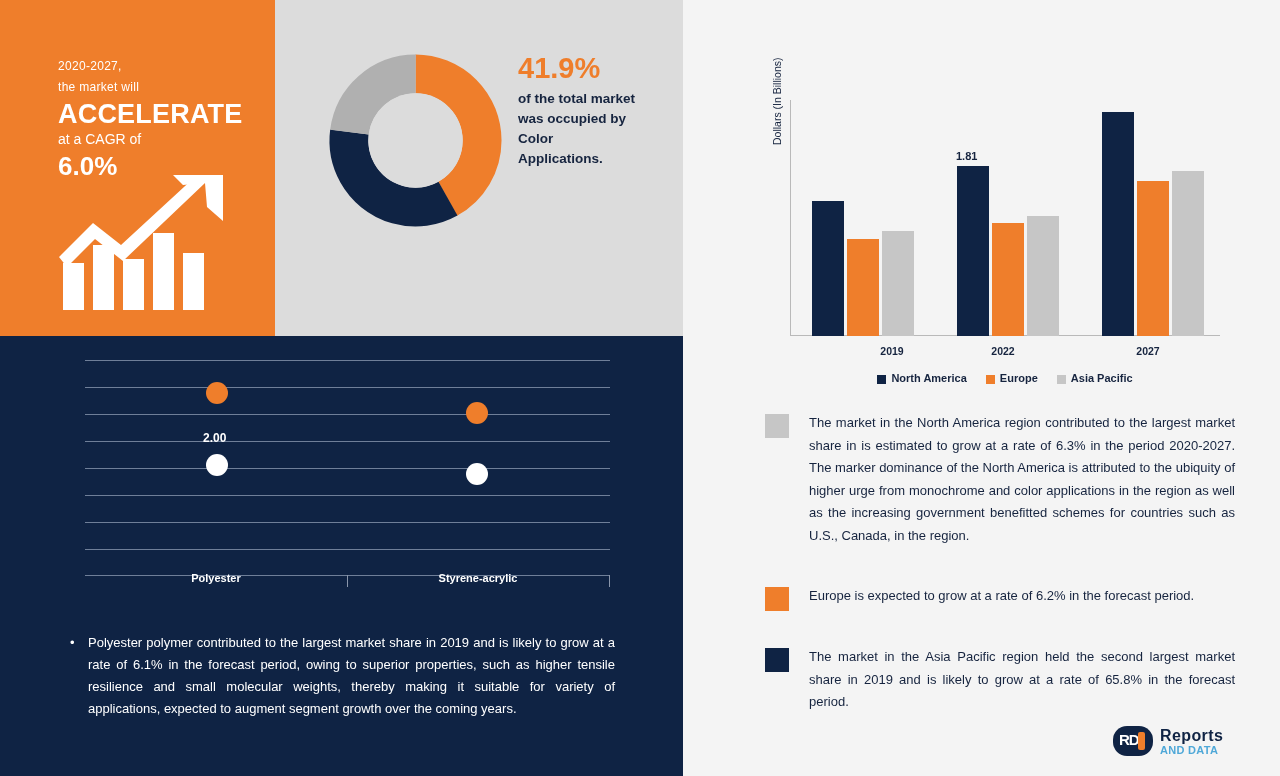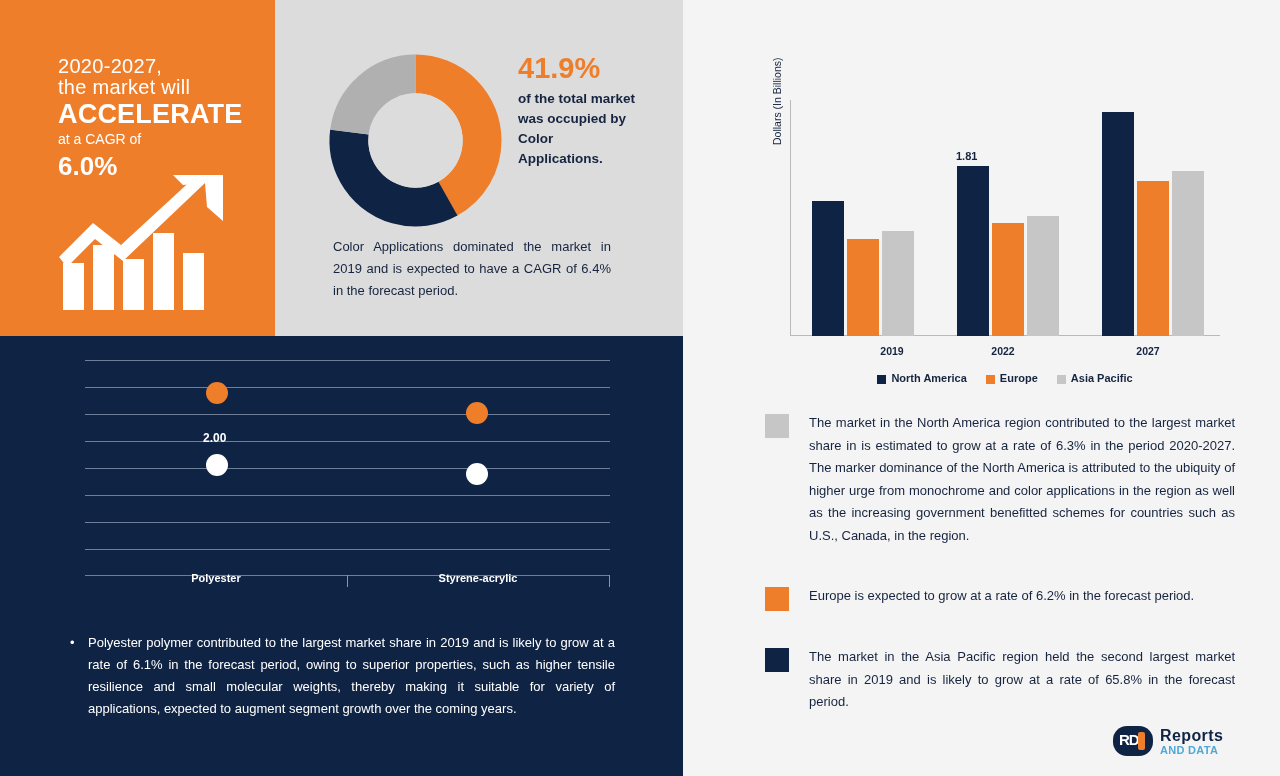--- a/index.html
+++ b/index.html
@@ -1,21 +1,21 @@
 <!DOCTYPE html>
 <html><head>
 <meta charset="utf-8">
 <style>
   html,body{margin:0;padding:0;}
   body{width:1280px;height:776px;background:#ffffff;font-family:"Liberation Sans",sans-serif;overflow:hidden;}
   .page{position:relative;width:1280px;height:776px;}
 
   
   .panel-orange{position:absolute;left:0;top:0;width:275px;height:336px;background:#ef7e2b;}
-  .po-line1{position:absolute;left:58px;top:56px;font-size:20px;color:#fff;line-height:21px;letter-spacing:.3px;}
+  .po-line1{position:absolute;left:58px;top:56px;font-size:12px;color:#fff;line-height:21px;letter-spacing:.3px;}
   .po-accel{position:absolute;left:58px;top:99px;font-size:27px;font-weight:bold;color:#fff;letter-spacing:.2px;}
   .po-cagr{position:absolute;left:58px;top:131px;font-size:14px;color:#fff;}
   .po-val{position:absolute;left:58px;top:151px;font-size:26px;font-weight:bold;color:#fff;}
   .po-graphic{position:absolute;left:55px;top:175px;width:185px;height:135px;}
 
   .panel-grey{position:absolute;left:275px;top:0;width:408px;height:336px;background:#dcdcdc;padding-left:44px;}
   .donut-wrap{position:absolute;left:48px;top:48px;width:185px;height:185px;}
   .pg-pct{position:absolute;left:243px;top:52px;font-size:29px;font-weight:bold;color:#ef7e2b;}
   .pg-desc{position:absolute;left:243px;top:89px;width:120px;font-size:13.5px;font-weight:bold;color:#16243f;line-height:20px;}
   .pg-para{position:absolute;left:58px;top:236px;width:278px;font-size:13px;color:#16243f;line-height:22px;text-align:justify;}
@@ -90,21 +90,20 @@
 
   <div class="panel-grey">
     <svg class="donut-wrap" viewBox="0 0 100 100">
       <circle cx="50" cy="50" r="36" fill="none" stroke="#ef7e2b" stroke-width="21" stroke-dasharray="94.8 131.4" transform="rotate(-90 50 50)"></circle>
       <circle cx="50" cy="50" r="36" fill="none" stroke="#0f2344" stroke-width="21" stroke-dasharray="79.4 146.8" transform="rotate(60.8 50 50)"></circle>
       <circle cx="50" cy="50" r="36" fill="none" stroke="#b0b0b0" stroke-width="21" stroke-dasharray="52.0 174.2" transform="rotate(187.2 50 50)"></circle>
       <circle cx="50" cy="50" r="25.5" fill="#dcdcdc"></circle>
     </svg>
     <div class="pg-pct">41.9%</div>
     <div class="pg-desc">of the total market was occupied by Color Applications.</div>
-    <div class="pg-para">Color Applications dominated the market in 2019 and is expected to have a CAGR of 6.4% in the forecast period.</div>
   </div>
 
   <div class="panel-navy"></div>
 
   <div class="bar2">
     <div class="gl" style="top:0px;"></div>
     <div class="gl" style="top:27px;"></div>
     <div class="gl" style="top:54px;"></div>
     <div class="gl" style="top:81px;"></div>
     <div class="gl" style="top:108px;"></div>

